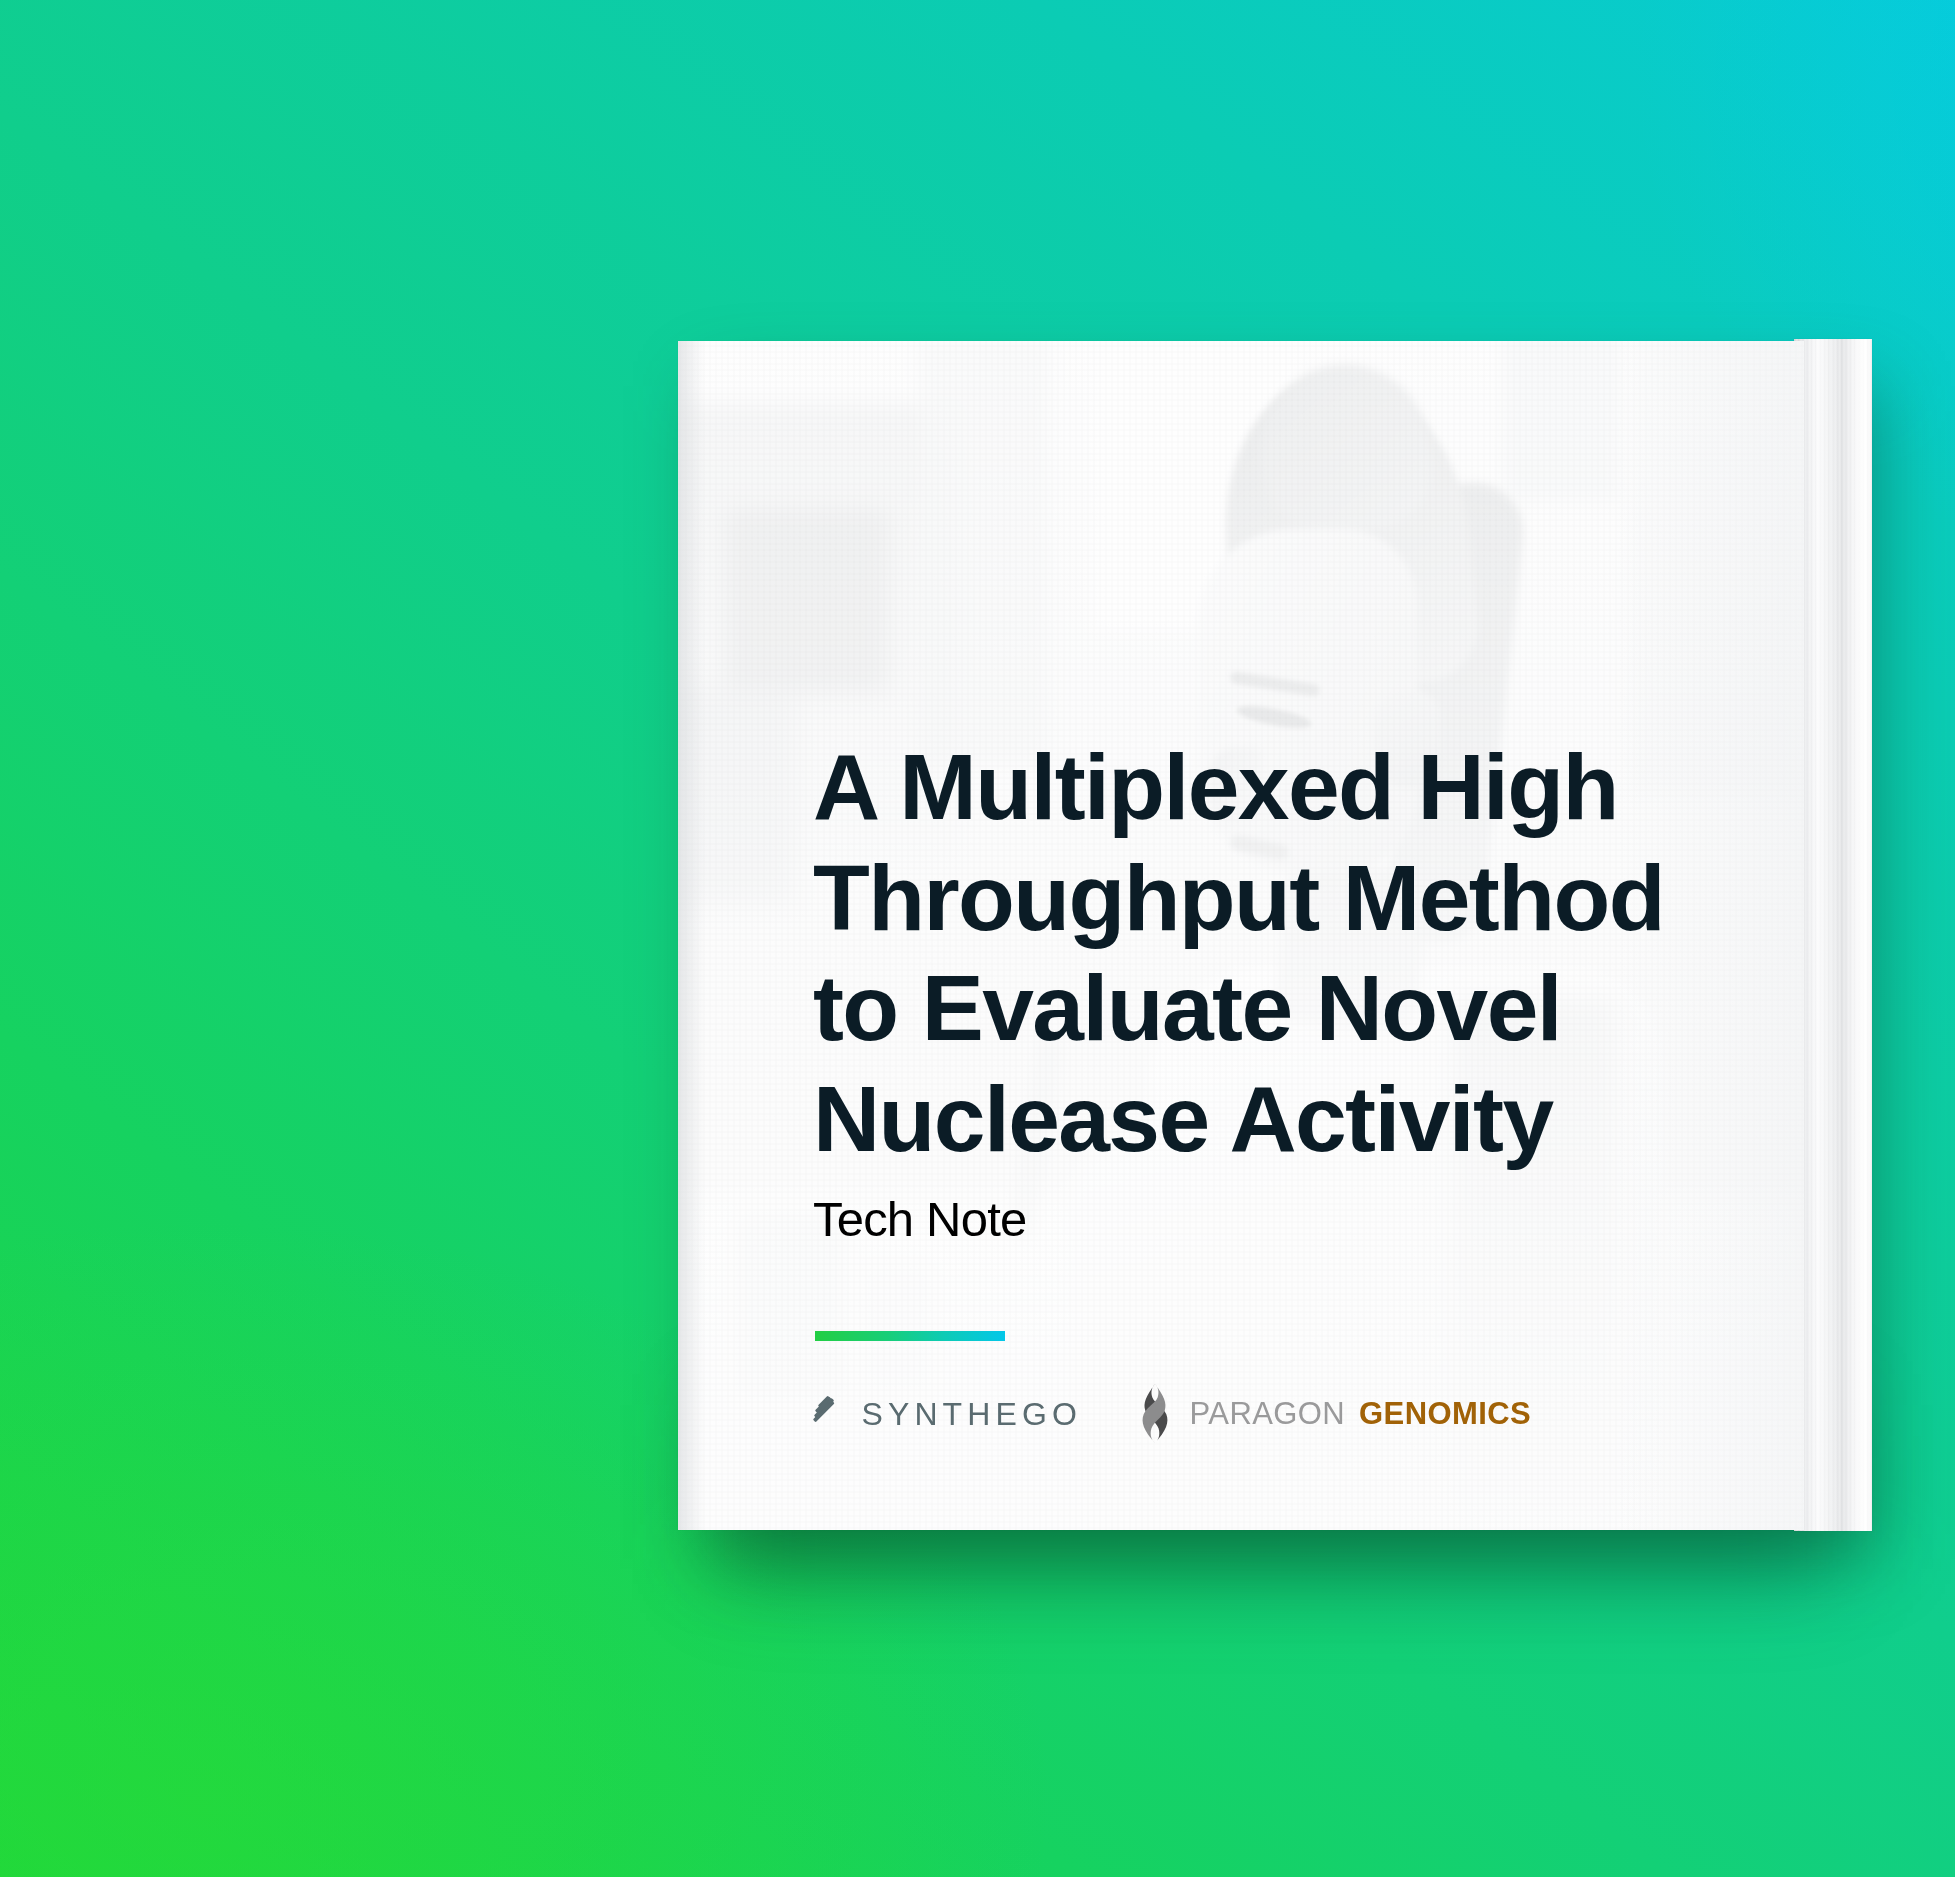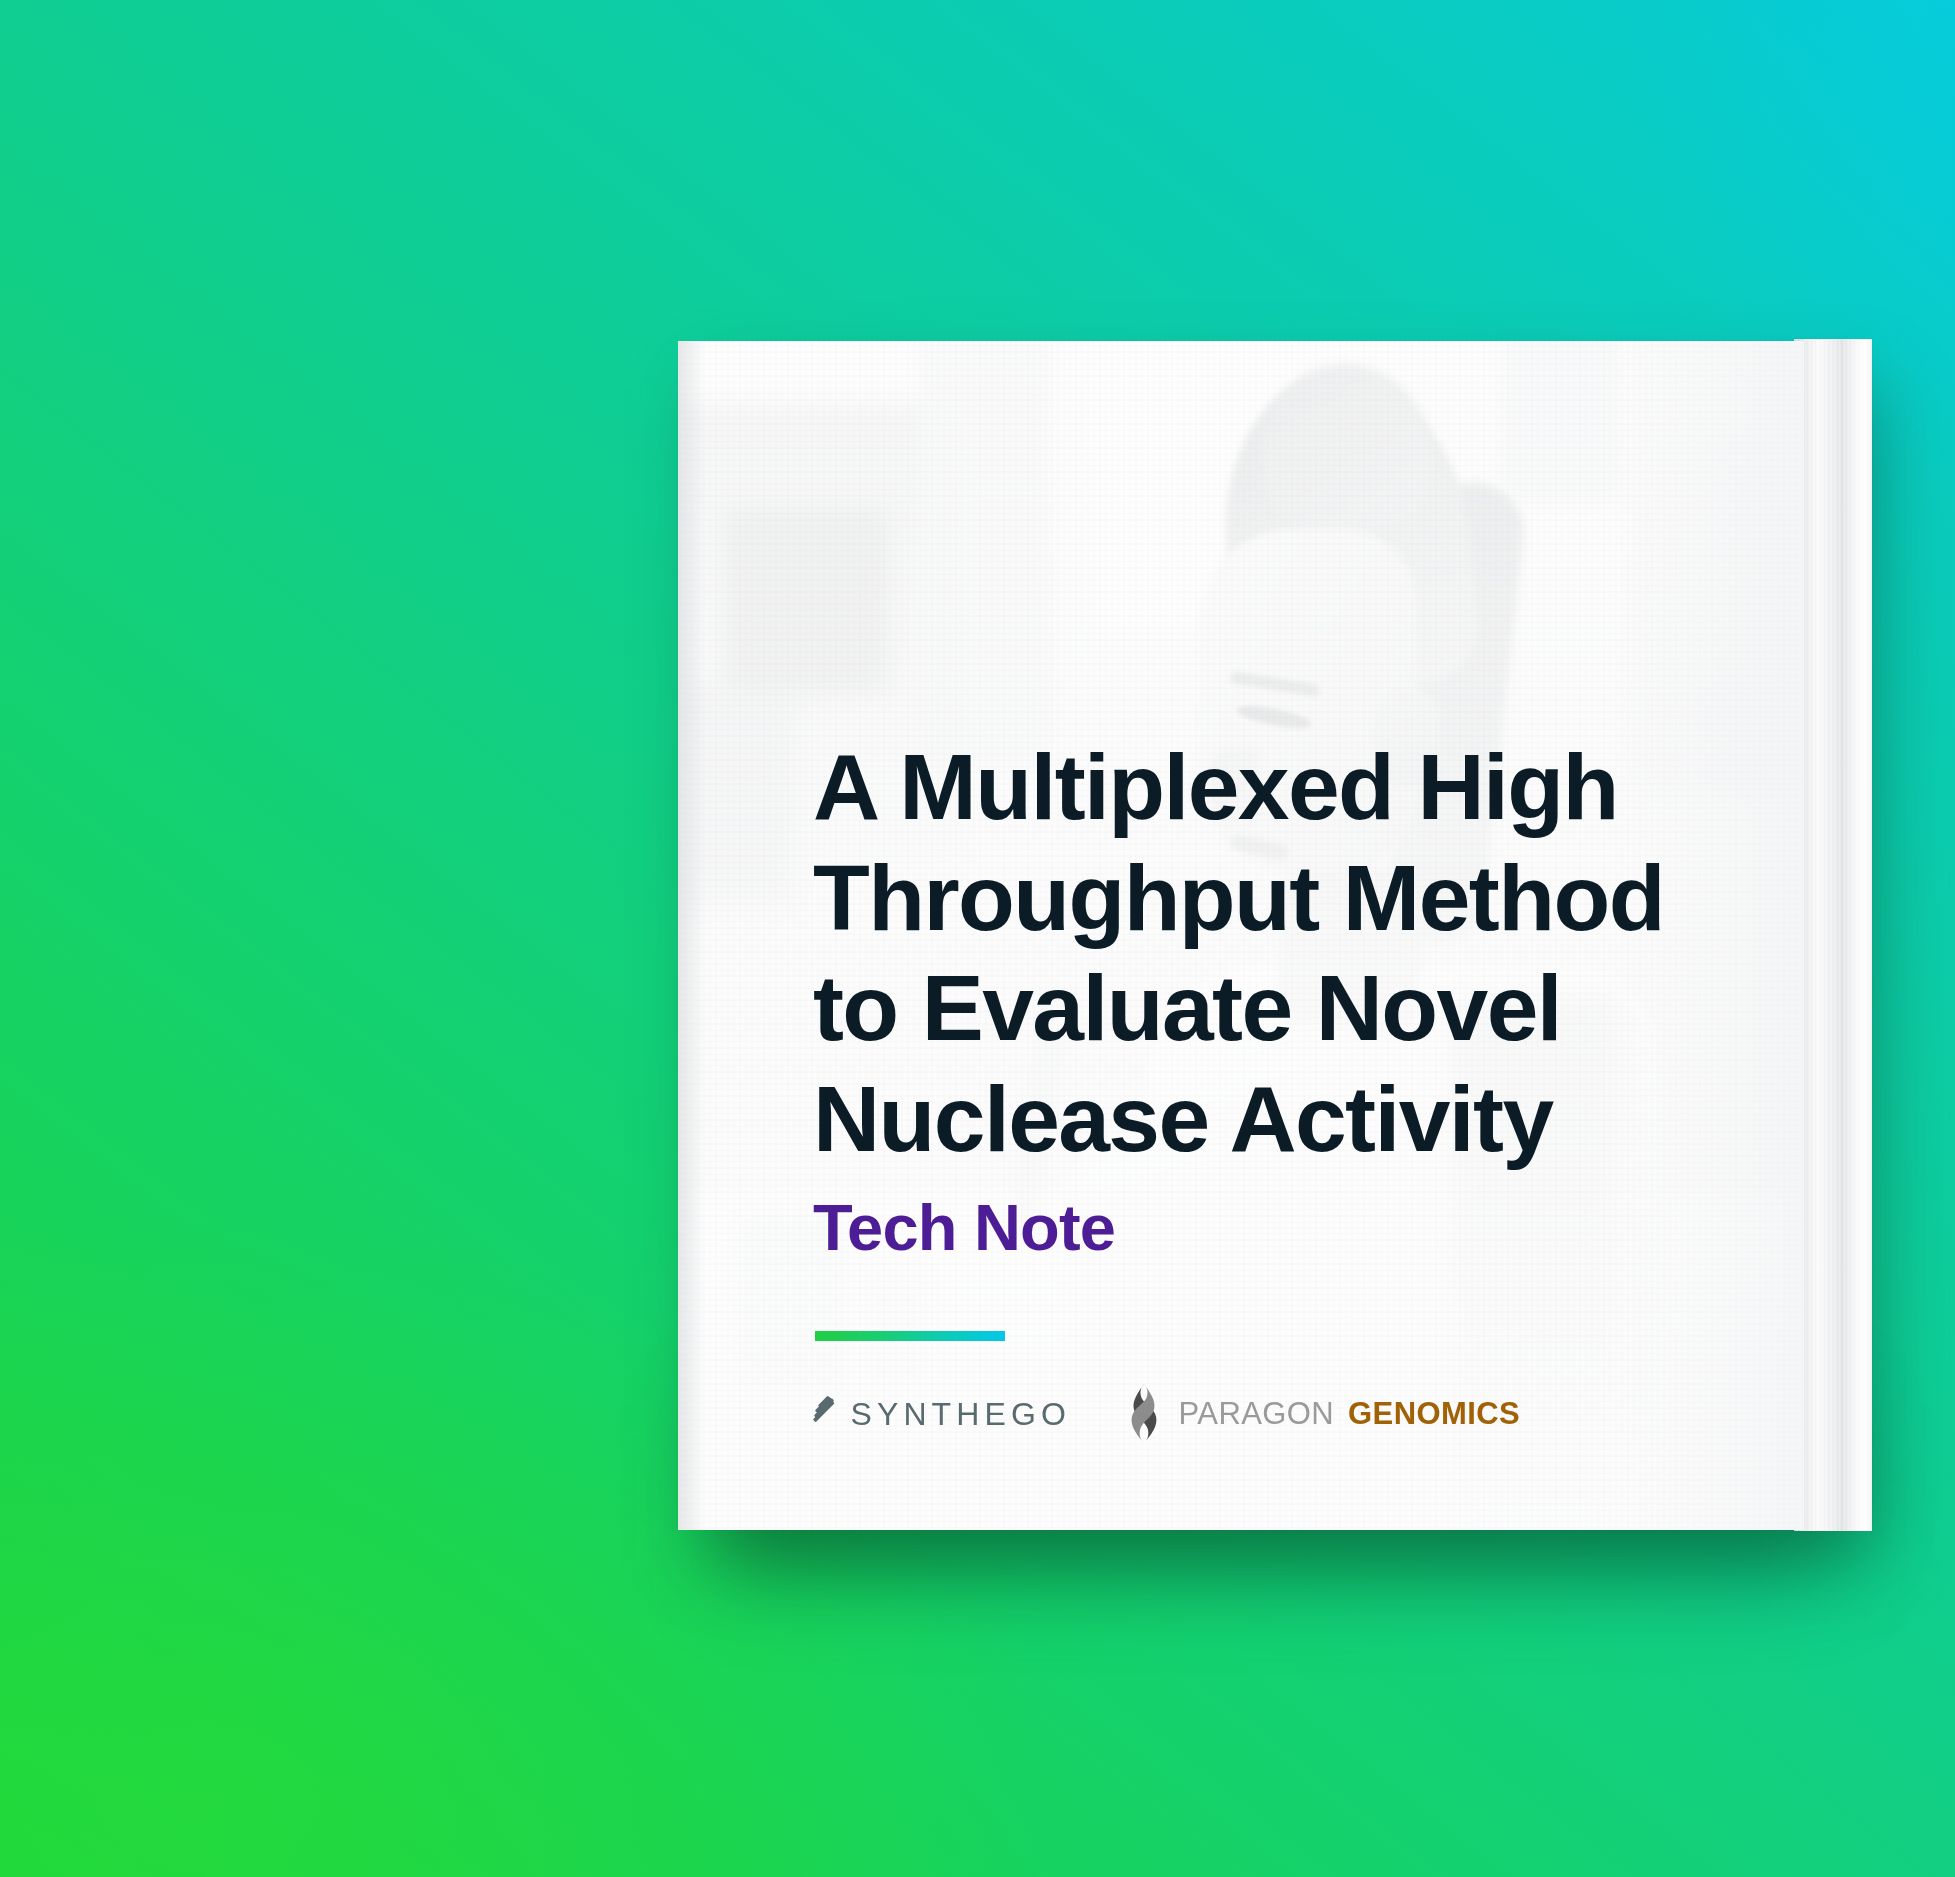--- a/index.html
+++ b/index.html
@@ -213,38 +213,38 @@
   #title{
     position:absolute;left:0;top:391px;width:892px;
     font-size:93px;line-height:1.19;
     font-weight:700;
     letter-spacing:-1.6px;
     color:#0B1C26;
     white-space:pre-line;
   }
   #subtitle{
     position:absolute;left:0;top:854px;
-    font-size:65px;line-height:1;
-    font-weight:700;
+    font-size:49px;line-height:1;
+    font-weight:400;
     letter-spacing:-0.8px;
-    color:#4c1d95;
+    color:#000000;
   }
   #divider{
     position:absolute;left:2.3px;top:990px;
     width:190px;height:10.2px;
     background:linear-gradient(90deg,#22CE43 0%,#18CE78 38%,#0DCBB5 68%,#04C7E9 100%);
   }
 
   
   #logos{
     position:absolute;left:0;top:1042px;
     display:flex;align-items:center;
   }
   
-  #synthego-logo{display:flex;align-items:center;gap:7px;}
+  #synthego-logo{display:flex;align-items:center;gap:18px;}
   #synthego-mark{position:relative;width:30.5px;height:30.5px;}
   #synthego-mark i{
     position:absolute;background:#5A6B70;border-radius:1.2px;
     transform:rotate(-45deg);transform-origin:left center;
   }
   #synthego-mark i:nth-child(1){left:5.5px;top:7px;width:14px;height:3.5px;}
   #synthego-mark i:nth-child(2){left:3.1px;top:11.7px;width:20.3px;height:3.5px;}
   #synthego-mark i:nth-child(3){left:1.6px;top:16.4px;width:25px;height:3.5px;}
   #synthego-mark i:nth-child(4){left:0.8px;top:21px;width:27px;height:3.5px;}
   #synthego-word{

